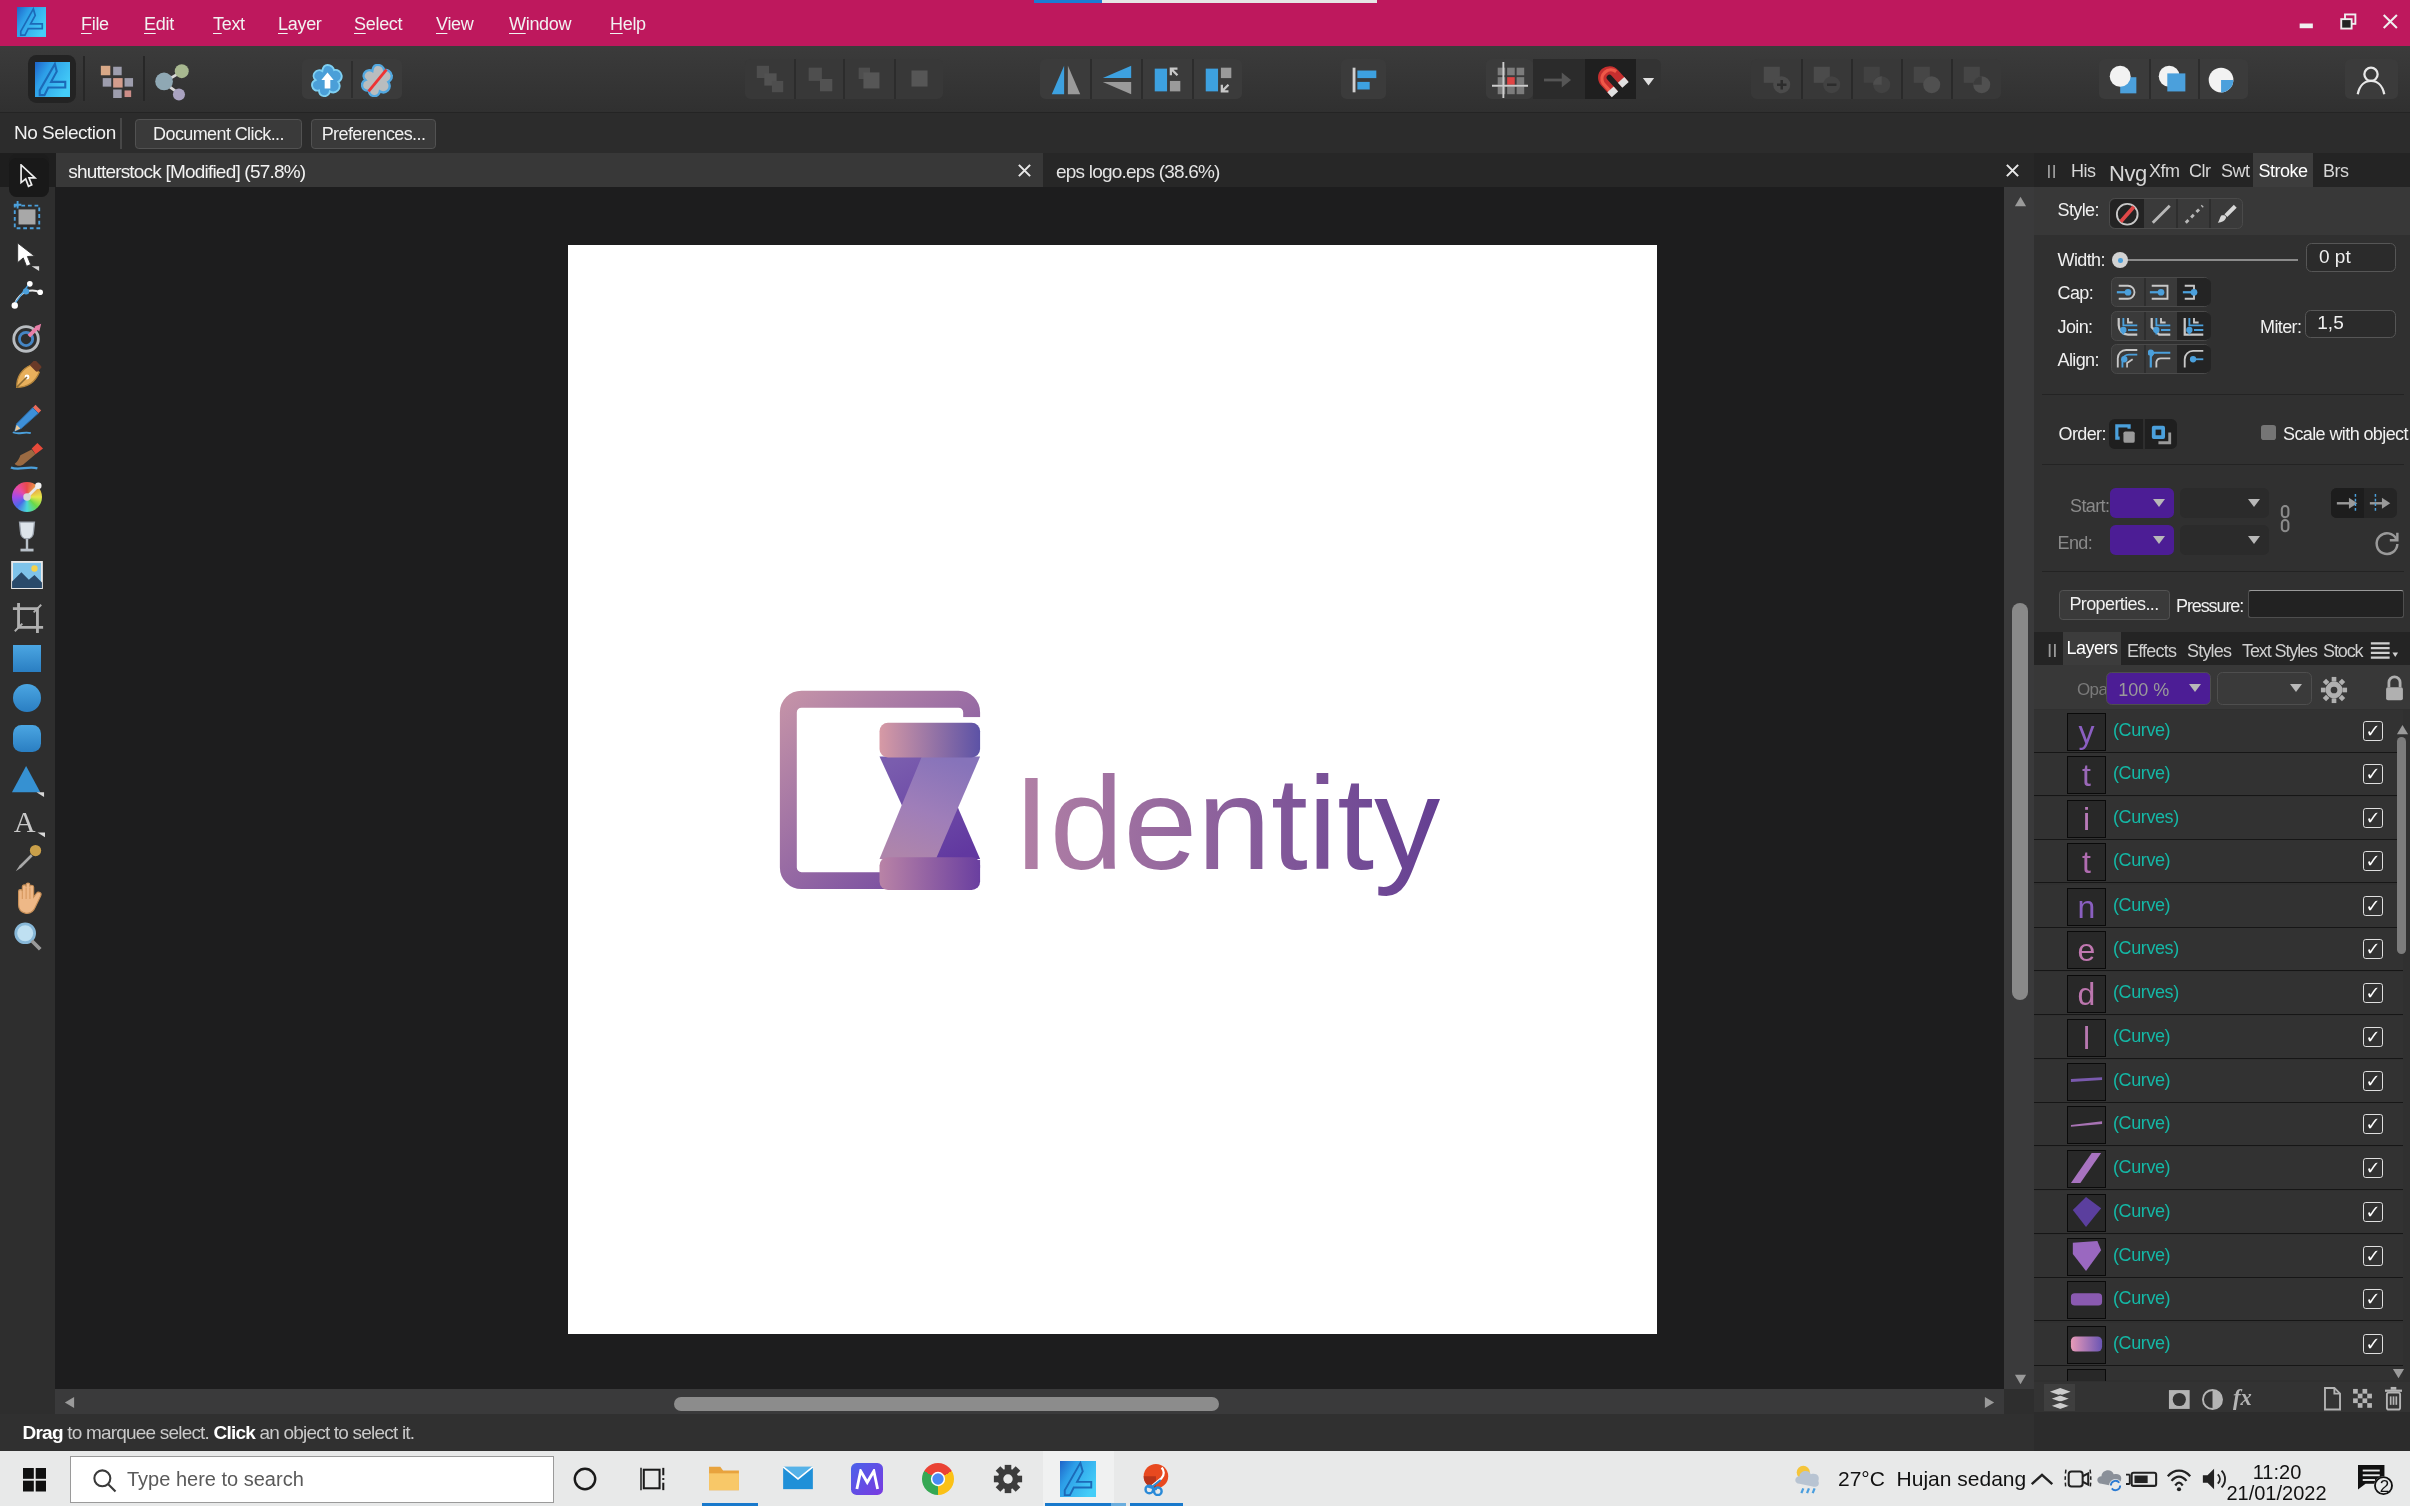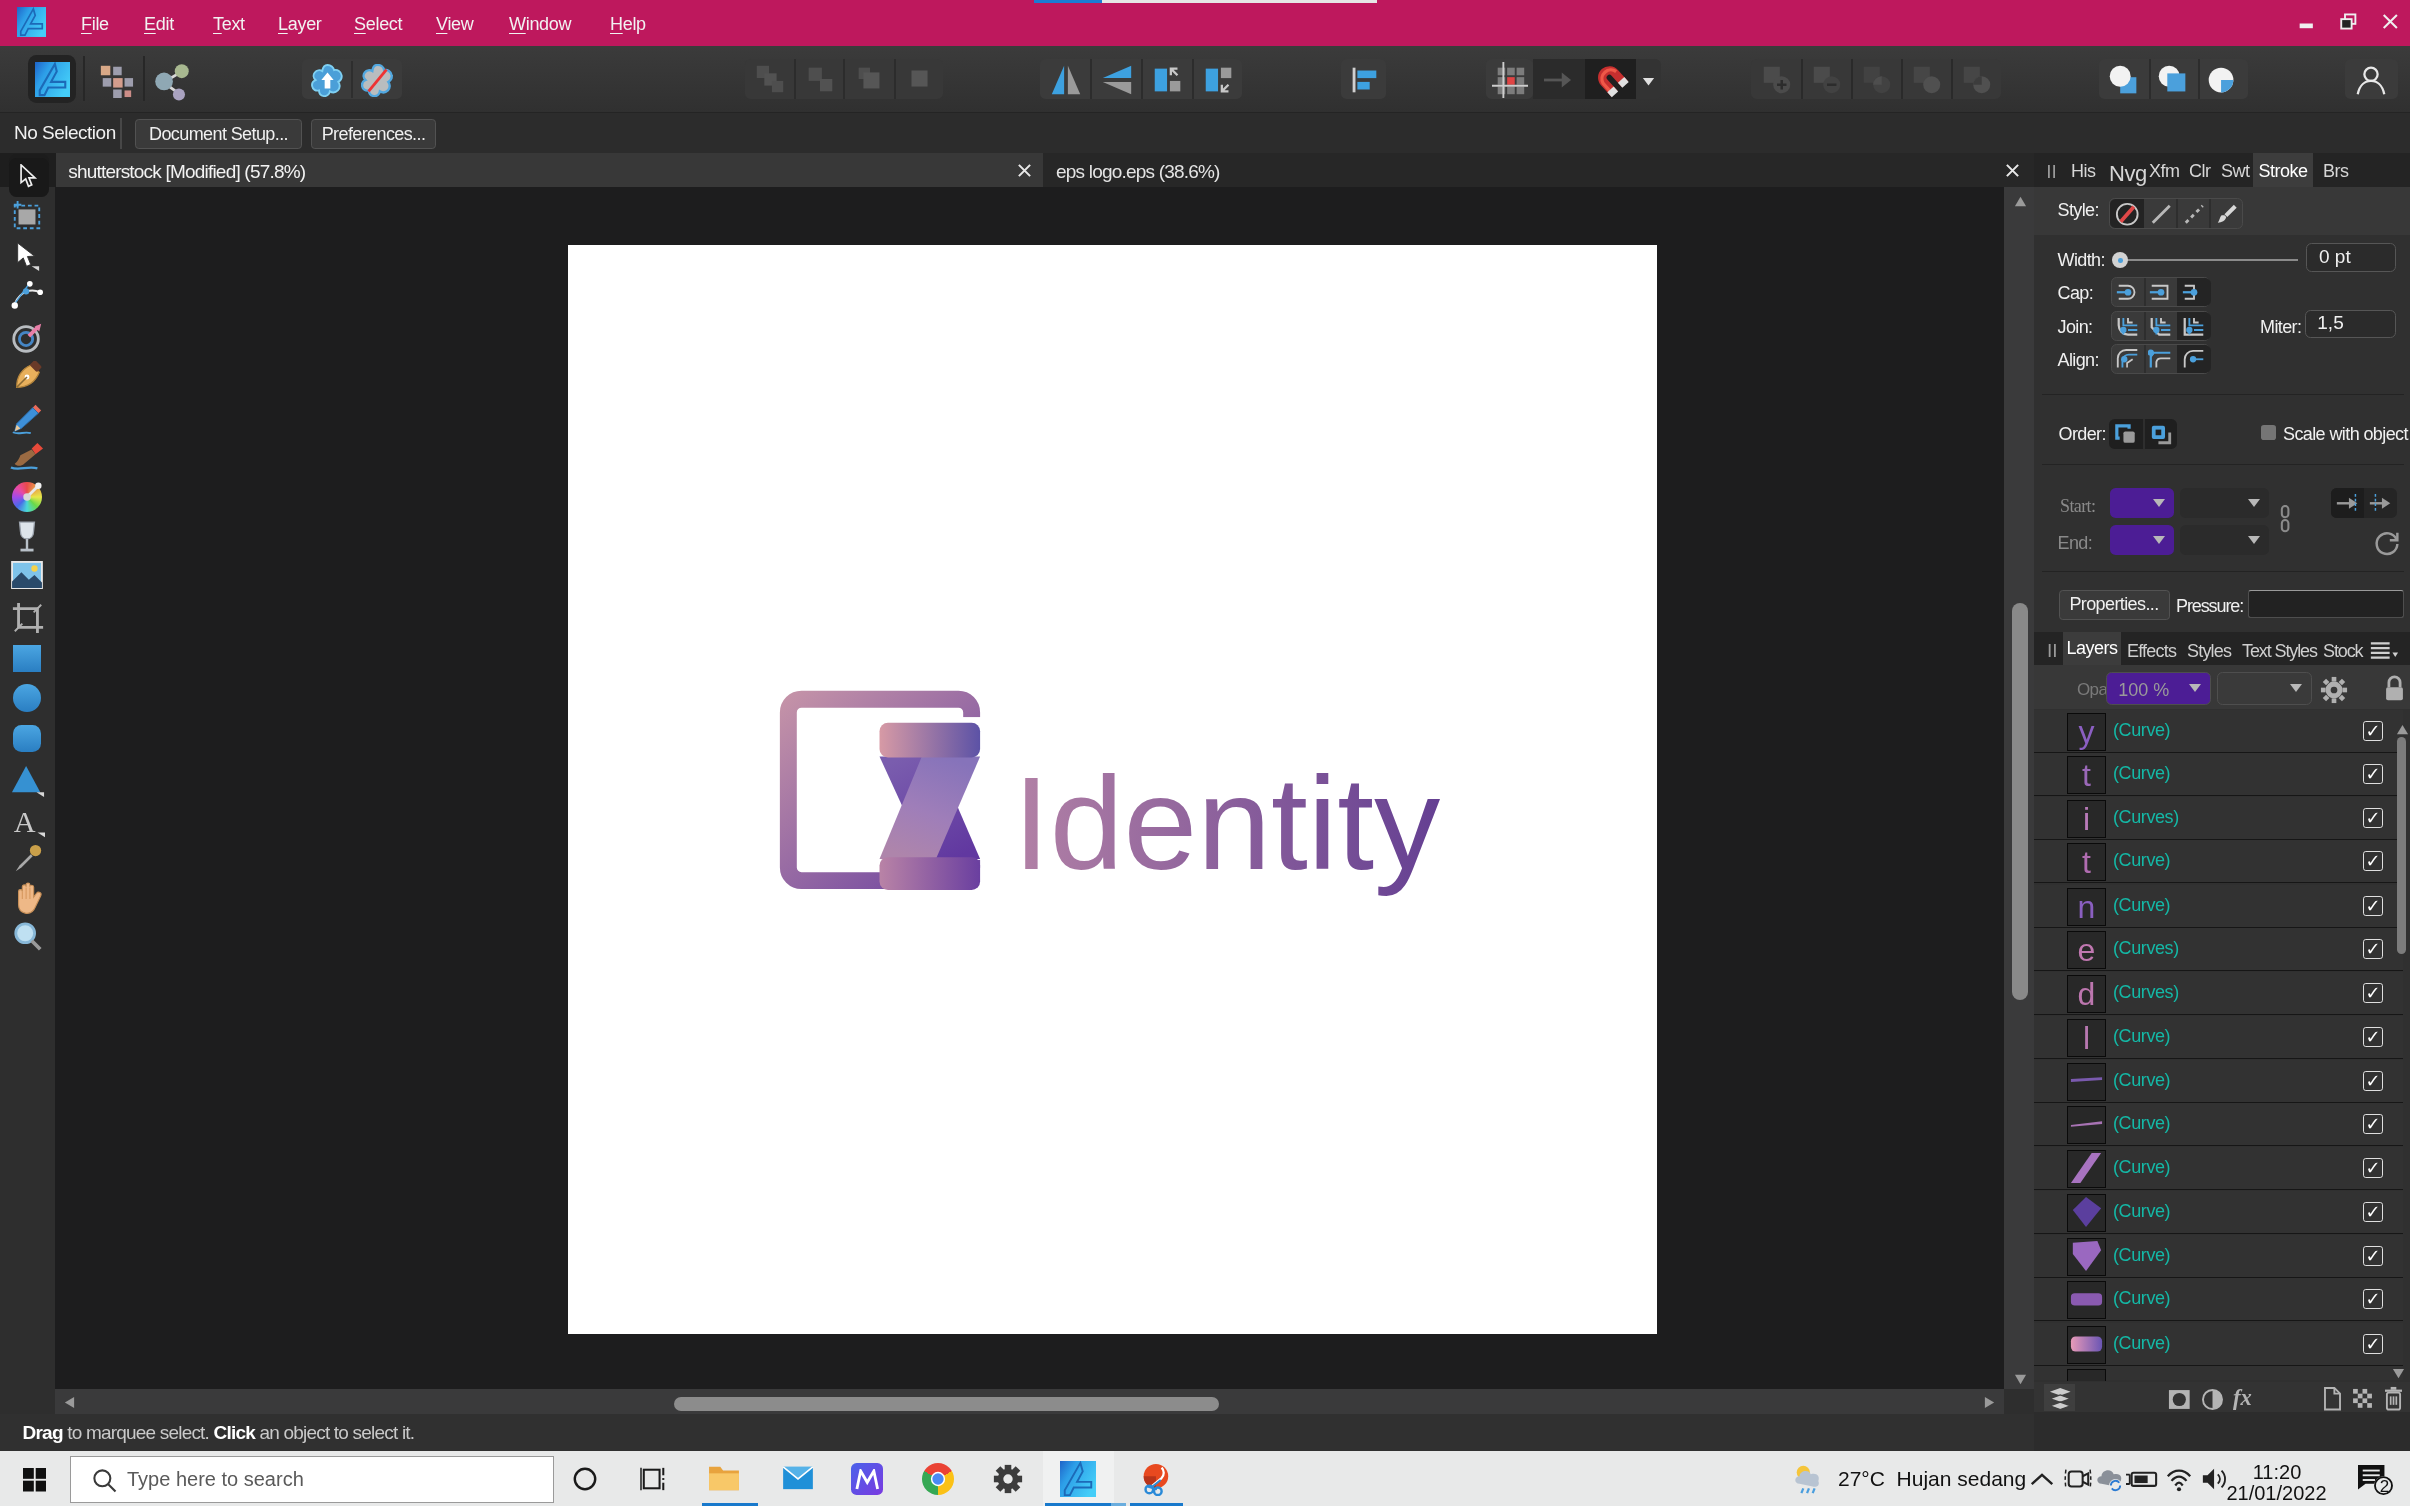--- a/index.html
+++ b/index.html
@@ -271,21 +271,21 @@
     <div class="tbtn" style="left:2345px; width:53px;"></div>
     <svg class="abs" style="left:2353px; top:16px;" width="36" height="36" viewBox="0 0 38 38">
       <circle cx="19" cy="13" r="7" fill="none" stroke="#e8e8e8" stroke-width="2.4"></circle>
       <path d="M5 34 C7 24 13 20 19 20 C25 20 31 24 33 34" fill="none" stroke="#e8e8e8" stroke-width="2.4"></path>
       </svg>
   </div>
 
   <div id="ctxbar" class="abs">
     <div class="abs" style="left:14px; top:9.4px; color:#f0f0f0; font-size:19px; letter-spacing:-0.5px;">No Selection</div>
     <div class="abs" style="left:120px; top:4.7px; width:1.9px; height:31px; background:#474747;"></div>
-    <div class="cbtn" style="left:135px; width:167px; line-height:28px;">Document Setup...</div>
+    <div class="cbtn" style="left:135px; width:167px; line-height:28px;">Document Click...</div>
     <div class="cbtn" style="left:311px; width:125px; line-height:28px;">Preferences...</div>
   </div>
 
   <div id="tabrow" class="abs">
 
     <div class="abs" style="left:8.5px; top:0.9px; width:40px; height:39px; background:#1c1c1c; border-radius:7.5px;">
       <svg style="position:absolute; left:10.4px; top:6.6px;" width="19" height="26" viewBox="0 0 20 28">
         <path d="M2 1 L2 20 L7 16 L10 24 L13.5 22.5 L10.5 15 L17 15 Z" fill="#1c1c1c" stroke="#efefef" stroke-width="1.8"></path>
       </svg>
     </div>
@@ -600,21 +600,21 @@
       <div class="abs" style="left:34px; top:0; width:1.9px; height:30px; background:#2e2e2e;"></div>
       <svg class="abs" style="left:40px; top:3.8px;" width="24.5" height="22.6" viewBox="0 0 26 24">
         <path d="M22 10 L22 21 L10 21" fill="none" stroke="#9a9a9a" stroke-width="3"></path>
         <rect x="3" y="3" width="14" height="14" rx="2" fill="#4ba0dc"></rect>
         <rect x="7" y="7" width="6" height="6" fill="#1f1f1f"></rect>
         </svg>
     </div>
     <div class="abs" style="left:227px; top:238px; width:15px; height:15px; background:#757575; border-radius:2.8px;"></div>
     <div class="plabel" style="left:249px; top:237px;">Scale with object</div>
     <div class="psep" style="top:277px;"></div>
-    <div class="pgray" style="left:26px; top:309px;font-family:Liberation Serif, serif;">Start:</div>
+    <div class="pgray" style="left:36px; top:309px;">Start:</div>
     <div class="drop" style="left:76px; top:301px; width:64px; height:30px;"></div>
     <div class="drop" style="left:146px; top:301px; width:89px; height:30px; background:#2b2b2b;"></div>
     <svg class="abs" style="left:245px; top:318px;" width="11.3" height="30" viewBox="0 0 12 32">
       <rect x="3" y="1" width="7" height="12" rx="3.5" fill="none" stroke="#8a8a8a" stroke-width="2.2"></rect>
       <rect x="3" y="16" width="7" height="12" rx="3.5" fill="none" stroke="#8a8a8a" stroke-width="2.2"></rect>
       </svg>
     <div class="abs" style="left:297px; top:301px; width:66px; height:30px; background:#252525; border-radius:5.6px;">
       <div class="abs" style="left:0px; top:0px; width:33px; height:30px; background:#1d1d1d; border-radius:5.6px 0 0 5.6px;"></div>
       <svg class="abs" style="left:3.8px; top:3.8px;" width="26" height="22.6" viewBox="0 0 28 24">
         <line x1="2" y1="12" x2="18" y2="12" stroke="#9a9a9a" stroke-width="2.6"></line>

